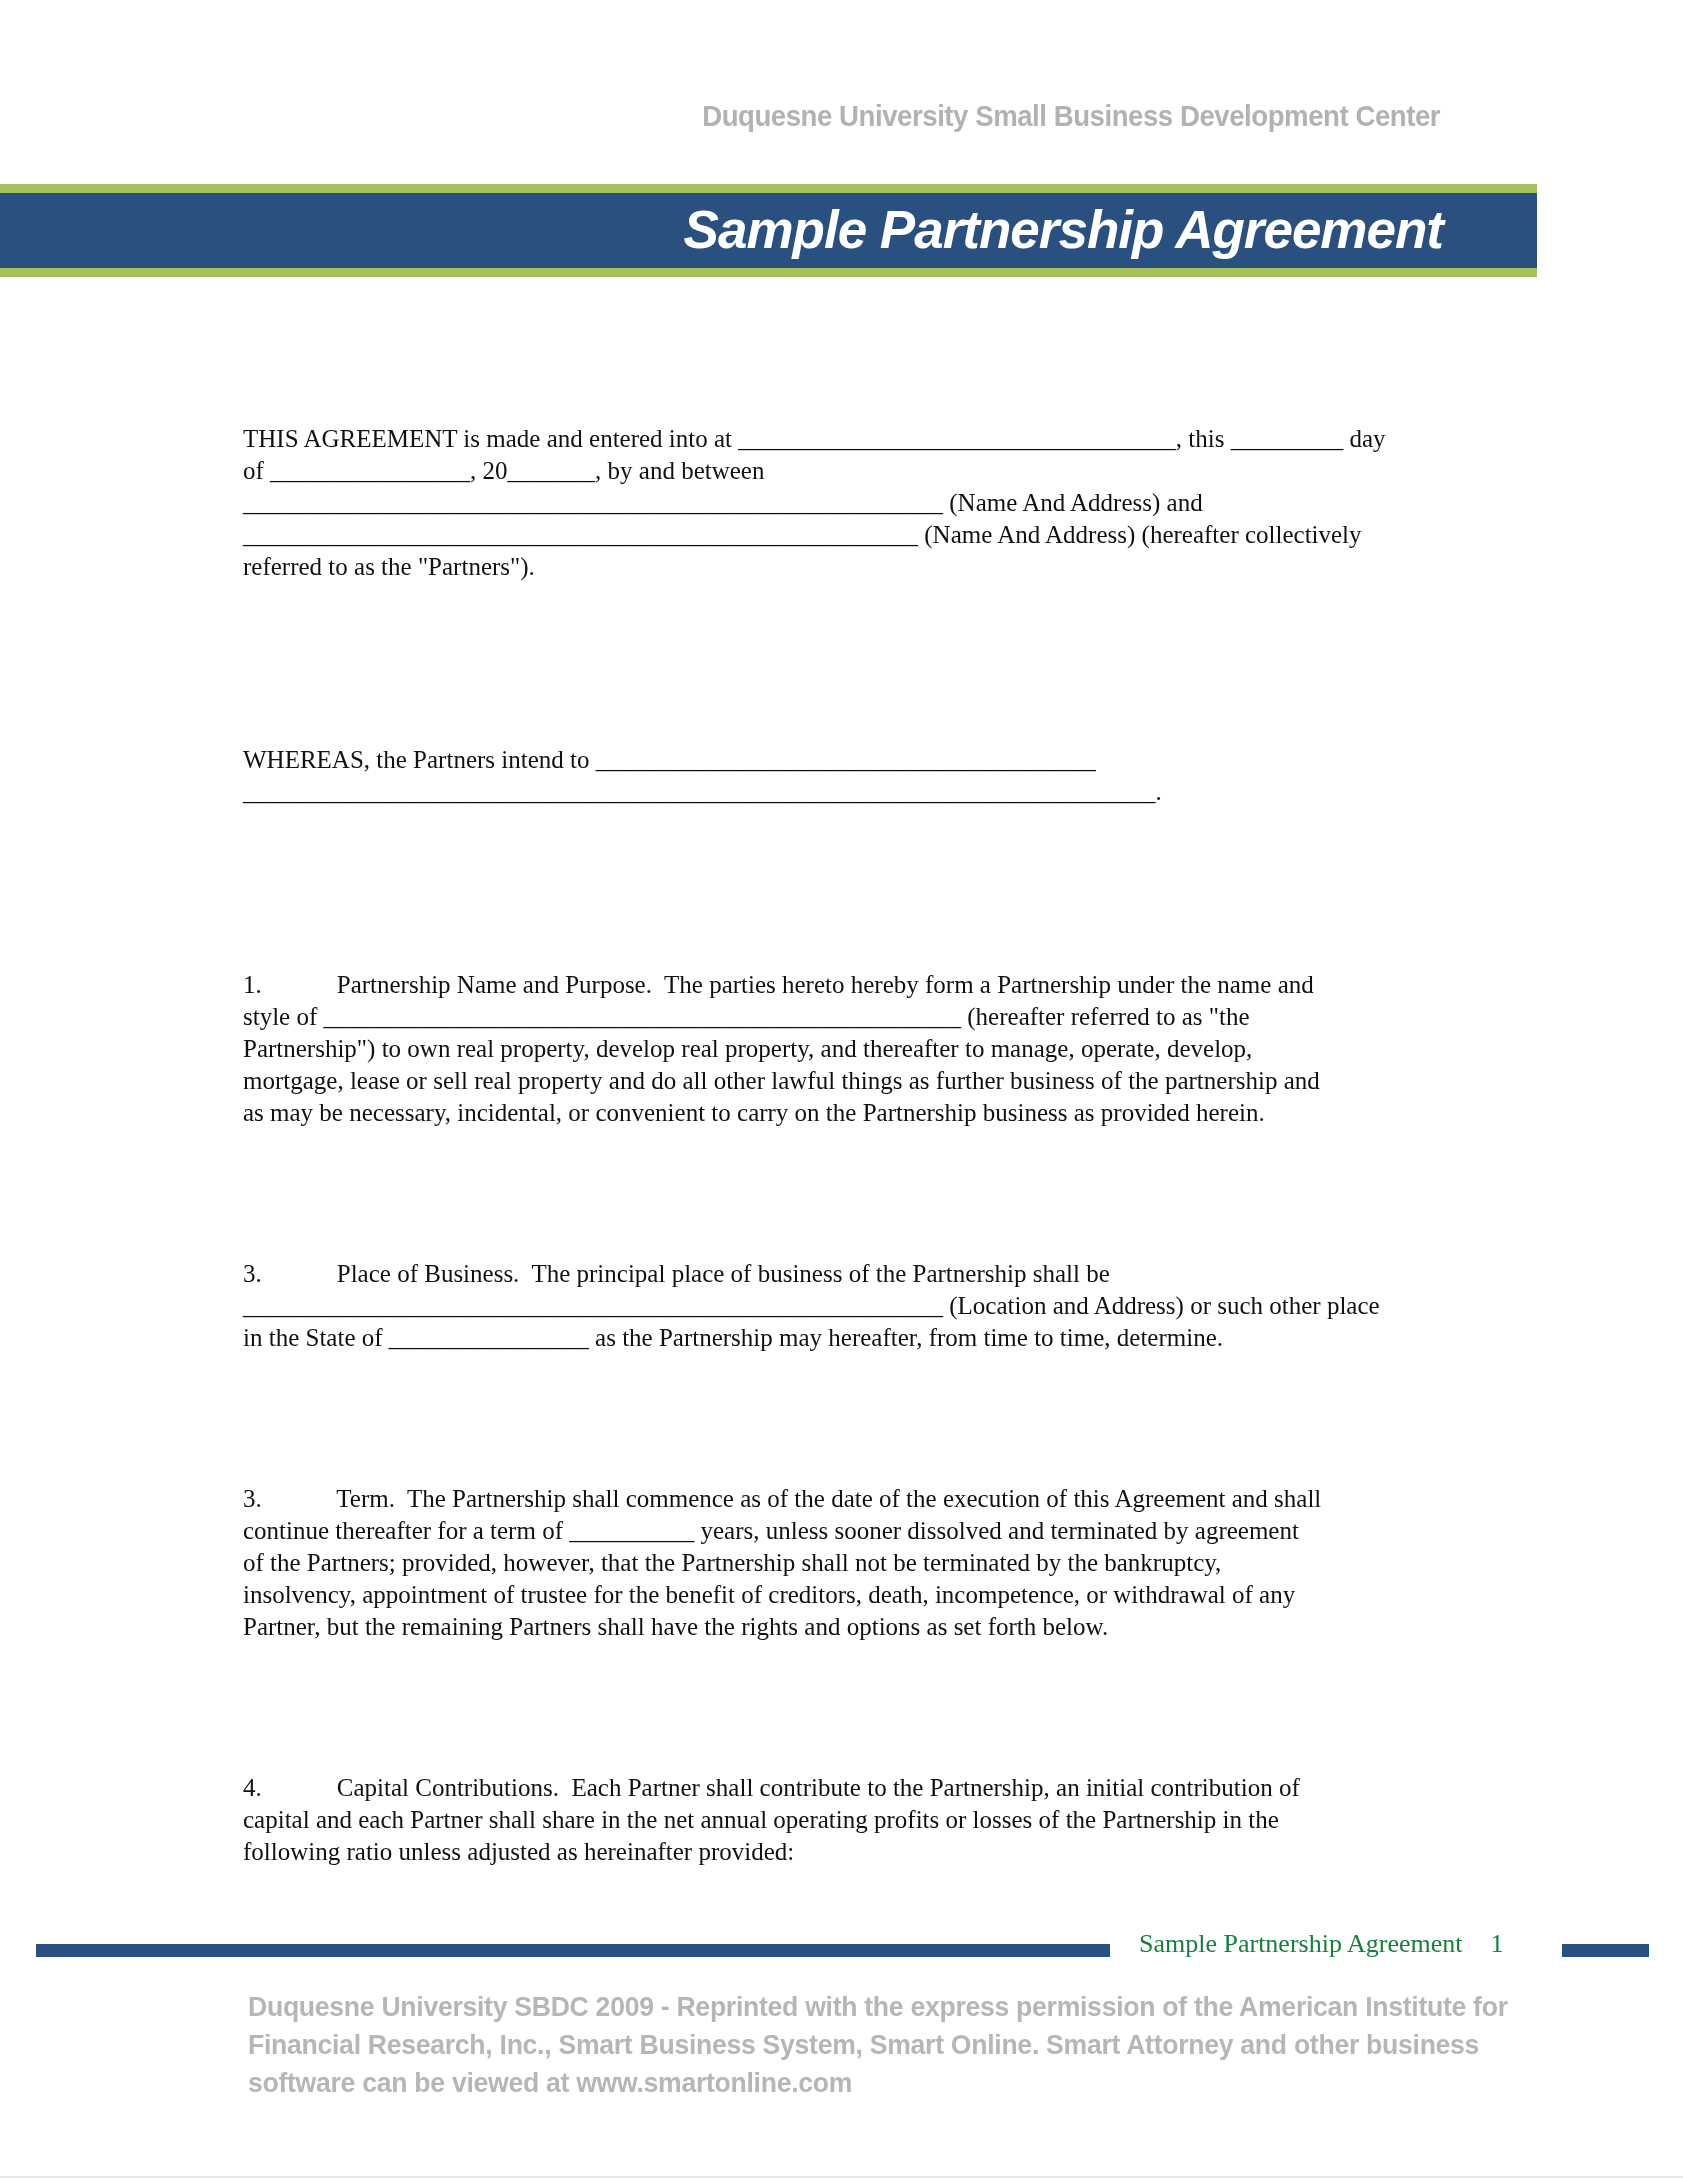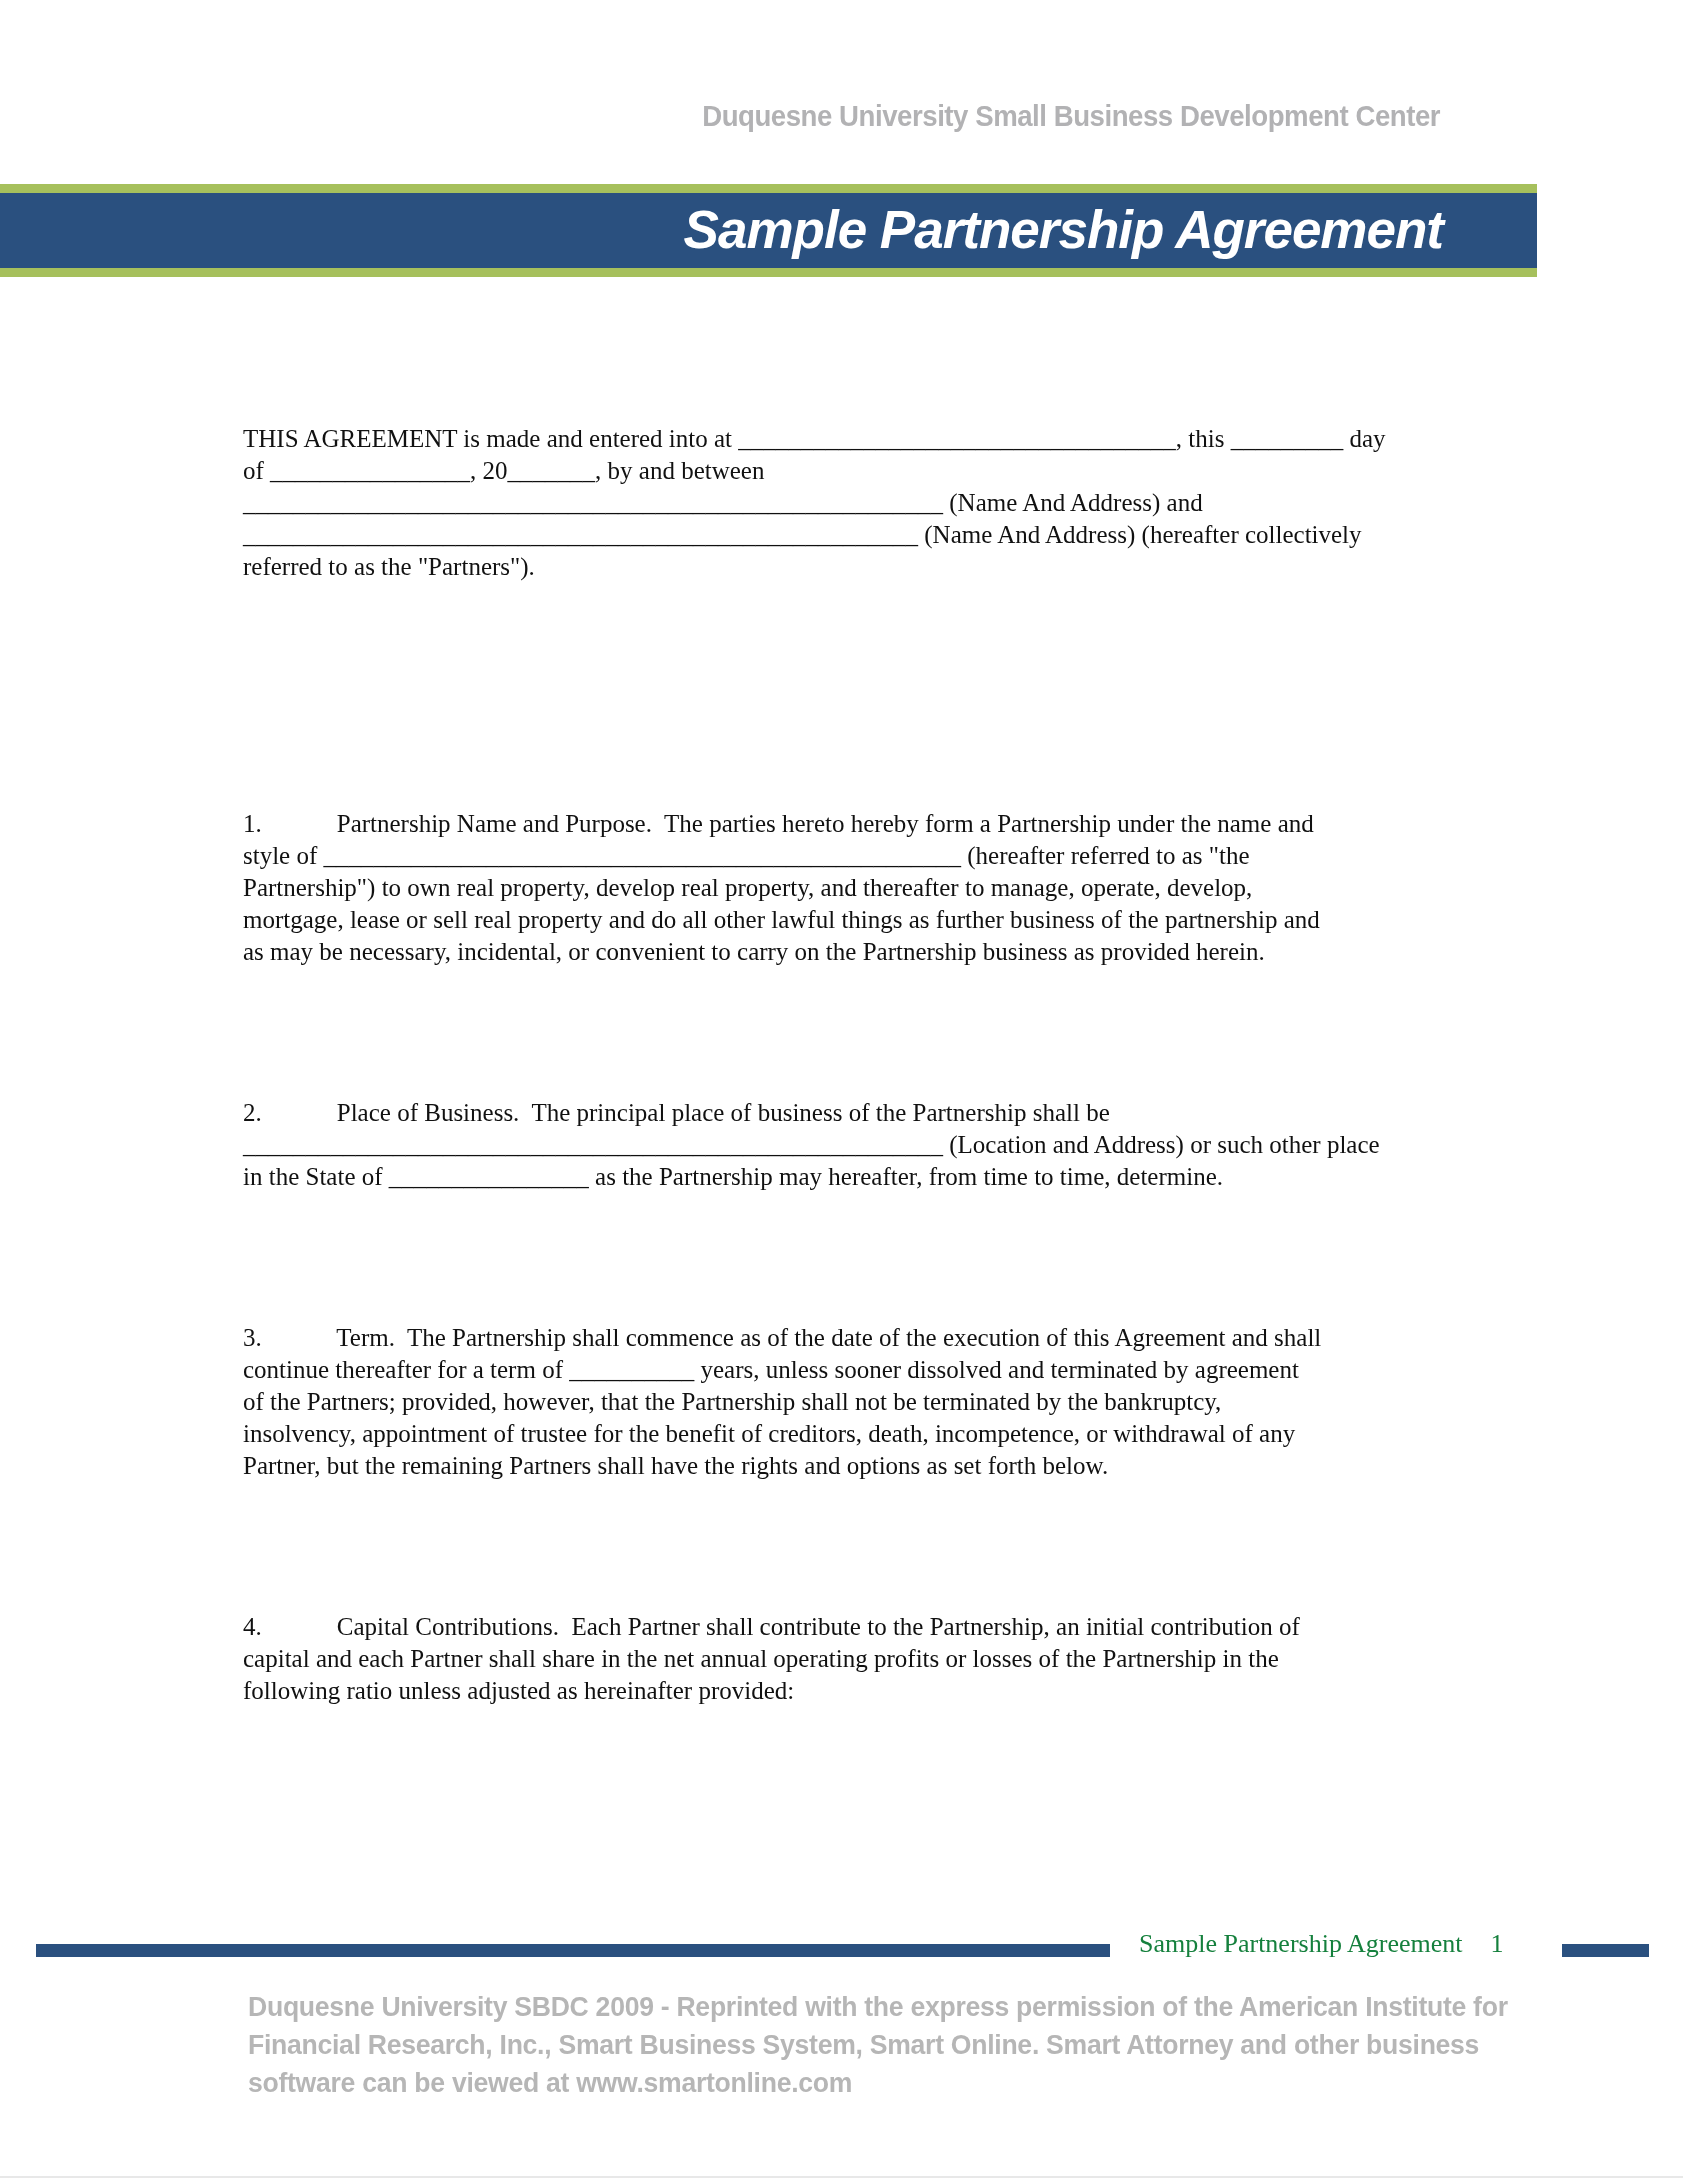--- a/index.html
+++ b/index.html
@@ -72,29 +72,31 @@
 
   <div class="body-text">
 
     <p>THIS AGREEMENT is made and entered into at ___________________________________, this _________ day
 of ________________, 20_______, by and between
 ________________________________________________________ (Name And Address) and
 ______________________________________________________ (Name And Address) (hereafter collectively
 referred to as the "Partners").</p>
 
 
+    <p>WHEREAS, the Partners intend to ________________________________________
+_________________________________________________________________________.</p>
 
 
     <p>1.            Partnership Name and Purpose.  The parties hereto hereby form a Partnership under the name and
 style of ___________________________________________________ (hereafter referred to as "the
 Partnership") to own real property, develop real property, and thereafter to manage, operate, develop,
 mortgage, lease or sell real property and do all other lawful things as further business of the partnership and
 as may be necessary, incidental, or convenient to carry on the Partnership business as provided herein.</p>
 
-    <p>2.            Place of Business.  The principal place of business of the Partnership shall be
+    <p>3.            Place of Business.  The principal place of business of the Partnership shall be
 ________________________________________________________ (Location and Address) or such other place
 in the State of ________________ as the Partnership may hereafter, from time to time, determine.</p>
 
     <p>3.            Term.  The Partnership shall commence as of the date of the execution of this Agreement and shall
 continue thereafter for a term of __________ years, unless sooner dissolved and terminated by agreement
 of the Partners; provided, however, that the Partnership shall not be terminated by the bankruptcy,
 insolvency, appointment of trustee for the benefit of creditors, death, incompetence, or withdrawal of any
 Partner, but the remaining Partners shall have the rights and options as set forth below.</p>
 
     <p>4.            Capital Contributions.  Each Partner shall contribute to the Partnership, an initial contribution of

